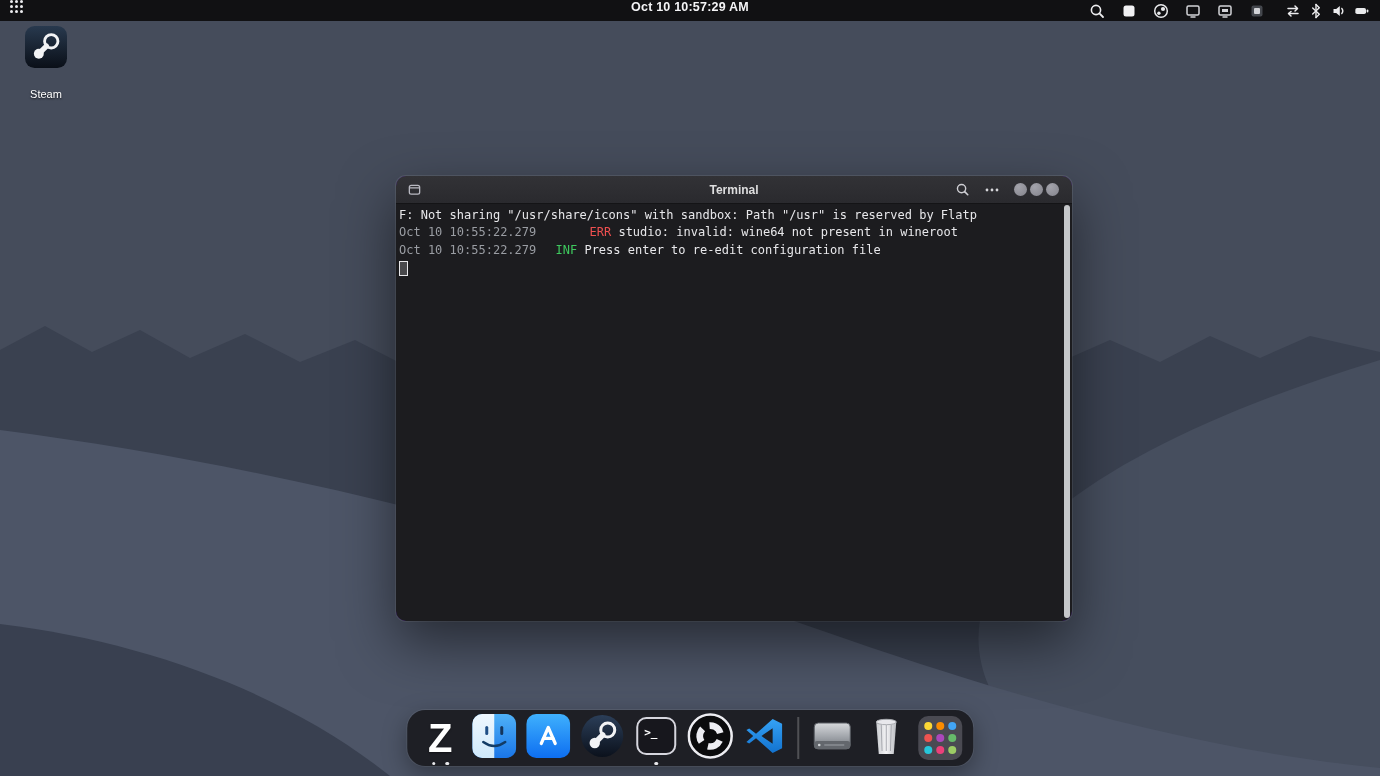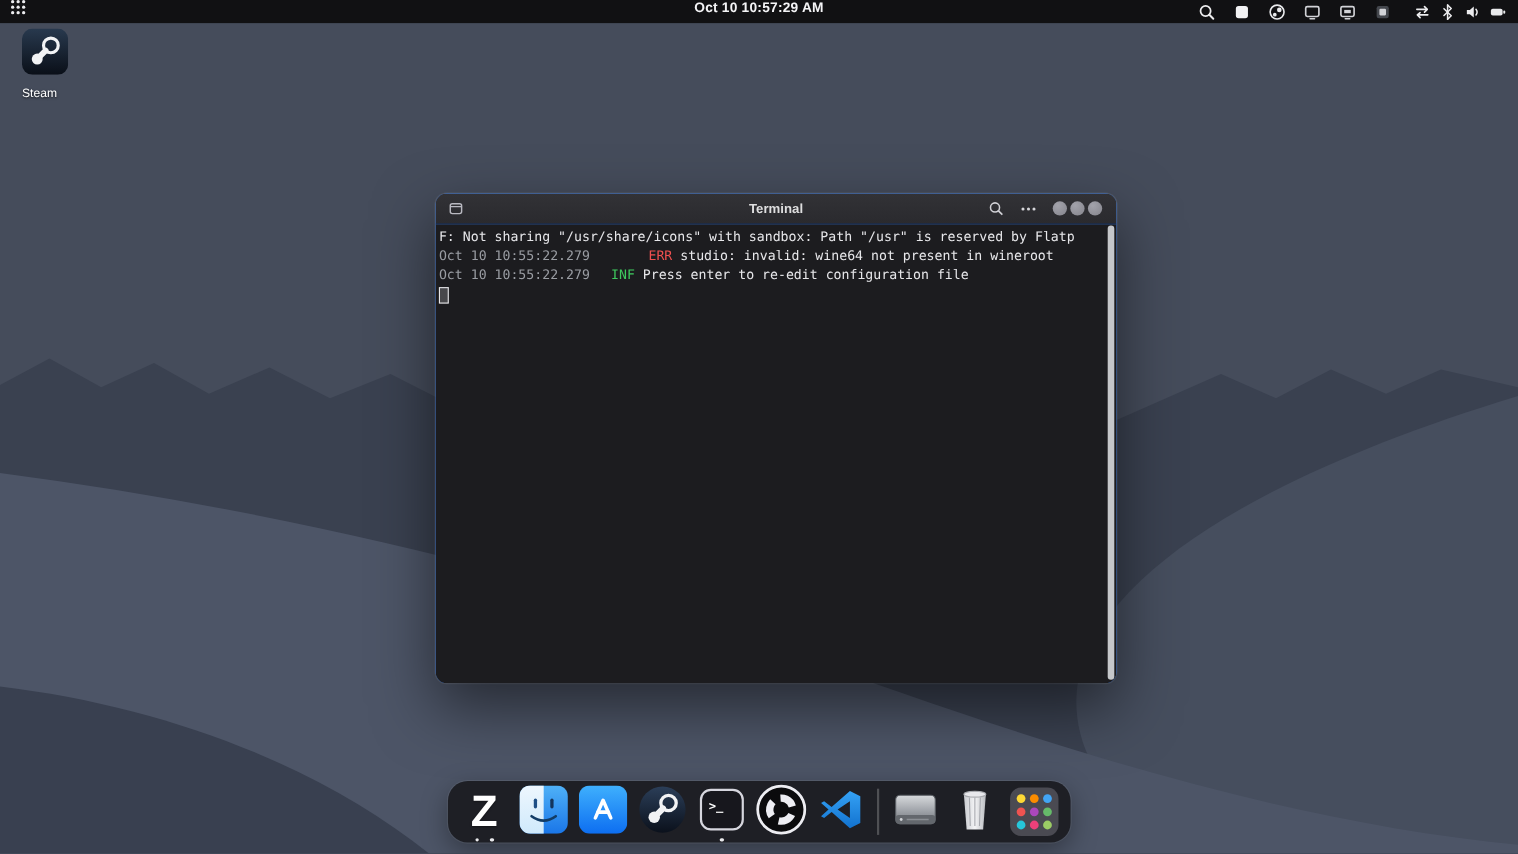--- a/index.html
+++ b/index.html
@@ -12,26 +12,26 @@
   .topbar{position:absolute;top:0;left:0;right:0;height:21px;background:rgba(15,15,17,0.97);
           display:flex;padding:0 10px;z-index:60;box-sizing:border-box;}
   .apps-grid9{display:grid;grid-template-columns:repeat(3,3px);grid-template-rows:repeat(3,3px);gap:2px;}
   .apps-grid9 span{width:3px;height:3px;border-radius:50%;background:#ececef;}
   .clock{position:absolute;left:50%;transform:translateX(-50%);color:#f4f4f6;font-size:12.5px;font-weight:700;letter-spacing:.2px;}
   .status{margin-left:auto;display:flex;align-items:center;gap:16px;}
   .sysgrp{display:flex;align-items:center;gap:7px;margin-left:4px;}
   .ticon{display:flex;align-items:center;justify-content:center;width:16px;height:16px;}
 
   
-  .desk-icon{position:absolute;left:20px;top:26px;width:52px;display:flex;flex-direction:column;gap:6px;z-index:5;cursor:pointer;}
+  .desk-icon{position:absolute;left:20px;top:26px;width:52px;display:flex;flex-direction:column;align-items:center;gap:16px;z-index:5;cursor:pointer;}
   .desk-label{font-size:11px;color:#ffffff;text-shadow:0 1px 2px rgba(0,0,0,.75);}
 
   
-  .window{position:absolute;left:396px;top:176px;width:619px;height:445px;z-index:20;border-radius:10px;
-          background:#3b82f6;box-shadow:0 22px 55px rgba(0,0,0,.5),0 0 0 1px rgba(255,255,255,.10);overflow:hidden;text-decoration:underline;}
+  .window{position:absolute;left:396px;top:176px;width:676px;height:445px;z-index:20;border-radius:10px;
+          background:#4c1d95;box-shadow:0 22px 55px rgba(0,0,0,.5),0 0 0 1px rgba(255,255,255,.10);overflow:hidden;text-decoration:underline;}
   .titlebar{position:relative;height:27px;background:linear-gradient(#323236,#2a2a2e);border-bottom:1px solid #141416;}
   .tb-left{position:absolute;left:10px;top:5px;}
   .tb-title{position:absolute;left:0;right:0;top:0;height:27px;display:flex;align-items:center;justify-content:center;
             color:#dededf;font-size:12px;font-weight:600;pointer-events:none;}
   .tb-right{position:absolute;right:13px;top:0;height:27px;display:flex;align-items:center;gap:14px;}
   .winbtns{display:flex;gap:3px;}
   .winbtn{width:13px;height:13px;border-radius:50%;background:radial-gradient(circle at 35% 30%,#a3a3ab,#84848c);cursor:pointer;}
   .term-content{position:absolute;top:28px;left:0;right:0;bottom:0;background:#1c1c1f;box-sizing:border-box;
                 padding:3px 14px 0 3px;font-family:"DejaVu Sans Mono",monospace;font-size:12px;line-height:17.4px;color:#e7e7ea;}
   .term-line{white-space:pre;}

